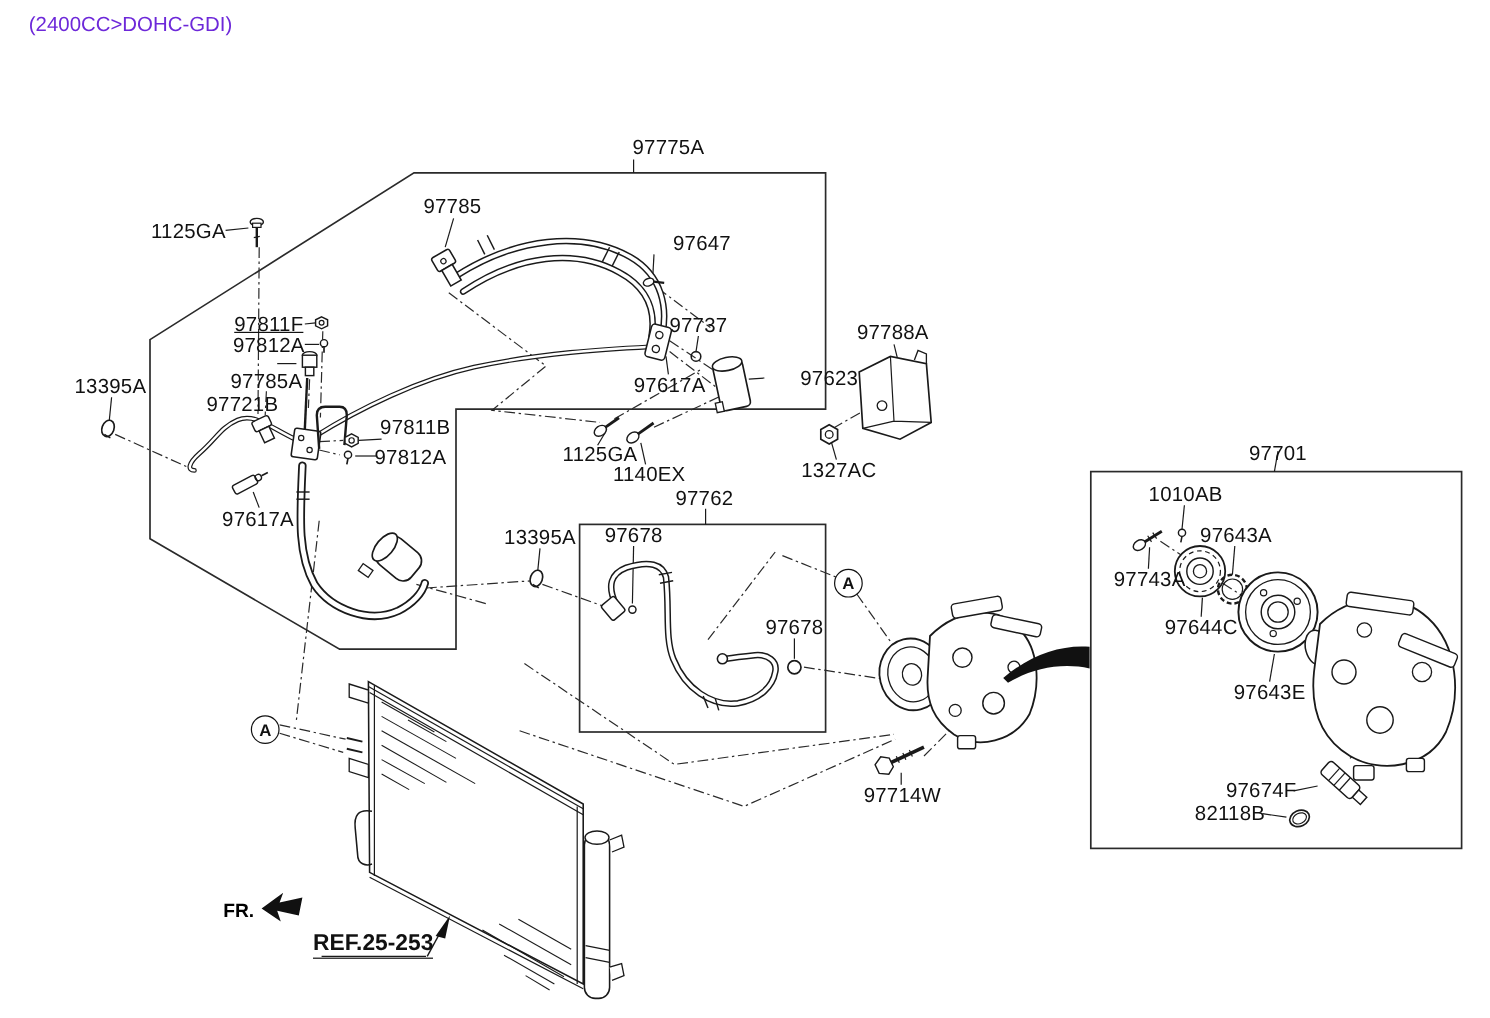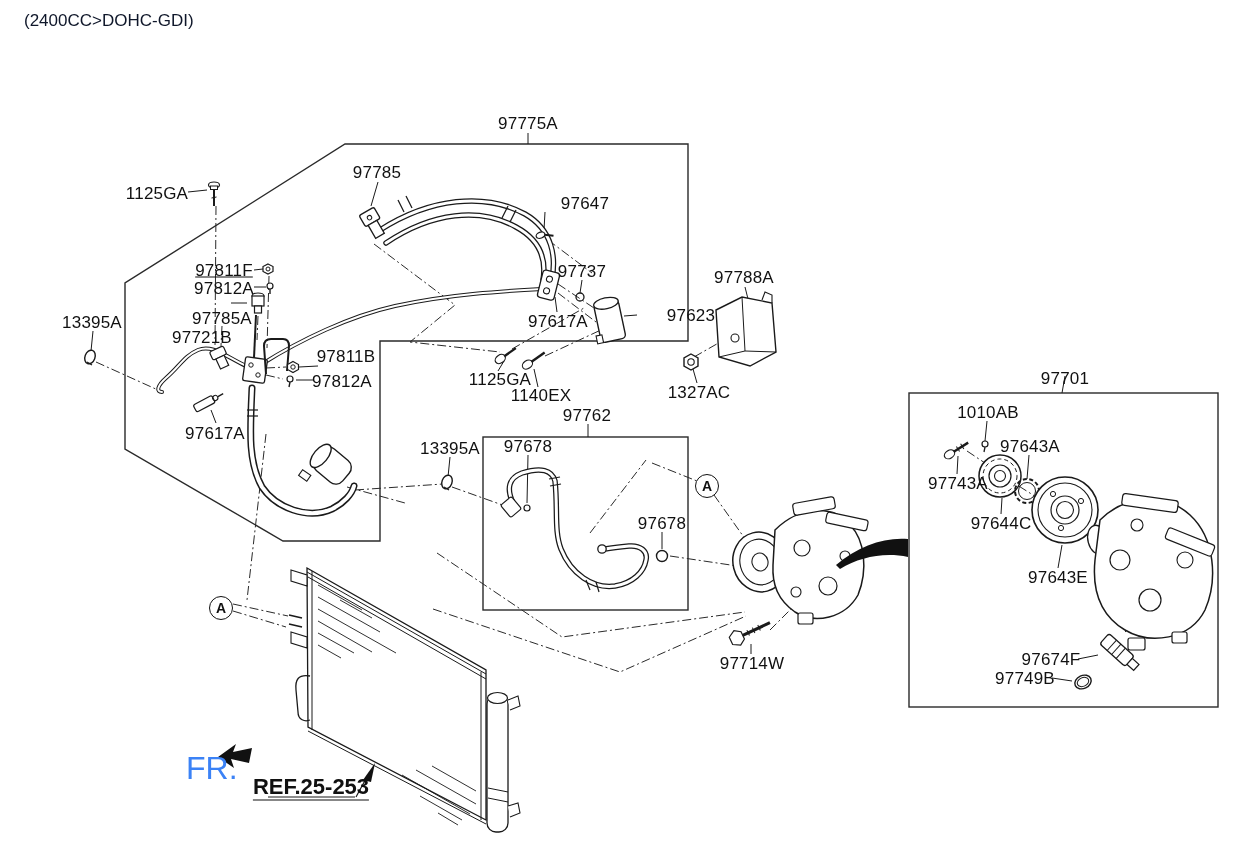--- a/index.html
+++ b/index.html
@@ -6,25 +6,25 @@
   .stage{
     position:relative;width:1242px;height:848px;background:#ffffff;overflow:hidden;
     font-family:"Liberation Sans", sans-serif;color:#111;
   }
   .stage svg{position:absolute;left:0;top:0;}
   .lbl{
     position:absolute;transform:translate(-50%,-50%);
     font-size:17px;line-height:1;white-space:nowrap;color:#111;
     letter-spacing:0.2px;
   }
-  .lbl-tl{position:absolute;font-size:17px;line-height:1;white-space:nowrap;color:#0f172a;}
-  .lbl-fr{position:absolute;font-size:32px;font-weight:normal;line-height:1;white-space:nowrap;color:#3b82f6;}
+  .lbl-tl{position:absolute;font-size:17px;line-height:1;white-space:nowrap;color:#6d28d9;}
+  .lbl-fr{position:absolute;font-size:16px;font-weight:bold;line-height:1;white-space:nowrap;color:#000000;}
   .lbl-ref{
     position:absolute;transform:translate(-50%,-50%);
-    font-size:22px;font-weight:600;line-height:1;white-space:nowrap;color:#111;
+    font-size:19px;font-weight:600;line-height:1;white-space:nowrap;color:#111;
     border-bottom:1.6px solid #111;padding-bottom:2px;
   }
   .amark{
     position:absolute;width:22px;height:22px;border:1.7px solid #111;border-radius:50%;
     display:flex;align-items:center;justify-content:center;
     font-size:14px;font-weight:600;transform:translate(-50%,-50%);background:#fff;
   }
 </style>
 </head>
 <body>
@@ -371,21 +371,21 @@
 
   <g>
     <line x1="356" y1="797" x2="368" y2="775" stroke="#1a1a1a" stroke-width="1.2"></line>
     <polygon points="375,763 363,780 371,782" fill="#111"></polygon>
     <line x1="355" y1="797" x2="268" y2="797" stroke="#1a1a1a" stroke-width="1.2"></line>
   </g>
 </svg>
 
 <div class="lbl-tl" style="left:24px;top:12px;">(2400CC&gt;DOHC-GDI)</div>
 
-<div class="lbl" style="left:528px;top:123px;">97775A</div>
+<div class="lbl" style="left:557px;top:123px;">97775A</div>
 <div class="lbl" style="left:377px;top:172px;">97785</div>
 <div class="lbl" style="left:157px;top:193px;">1125GA</div>
 <div class="lbl" style="left:224px;top:270px;text-decoration:underline;">97811F</div>
 <div class="lbl" style="left:224px;top:288px;">97812A</div>
 <div class="lbl" style="left:202px;top:303px;margin-top:34px;">97721B</div>
 <div class="lbl" style="left:222px;top:318px;">97785A</div>
 <div class="lbl" style="left:92px;top:322px;">13395A</div>
 <div class="lbl" style="left:545px;top:203px;margin-left:40px;">97647</div>
 <div class="lbl" style="left:582px;top:271px;">97737</div>
 <div class="lbl" style="left:558px;top:321px;">97617A</div>
@@ -402,21 +402,21 @@
 <div class="lbl" style="left:528px;top:446px;">97678</div>
 <div class="lbl" style="left:662px;top:523px;">97678</div>
 <div class="lbl" style="left:752px;top:663px;">97714W</div>
 <div class="lbl" style="left:1065px;top:378px;">97701</div>
 <div class="lbl" style="left:988px;top:412px;">1010AB</div>
 <div class="lbl" style="left:1030px;top:446px;text-align:center;">97643A</div>
 <div class="lbl" style="left:958px;top:483px;">97743A</div>
 <div class="lbl" style="left:1001px;top:523px;">97644C</div>
 <div class="lbl" style="left:1058px;top:577px;">97643E</div>
 <div class="lbl" style="left:1051px;top:659px;">97674F</div>
-<div class="lbl" style="left:1025px;top:678px;">97749B</div>
+<div class="lbl" style="left:1025px;top:678px;">82118B</div>
 
 <div class="amark" style="left:707px;top:486px;">A</div>
 <div class="amark" style="left:221px;top:608px;">A</div>
 
 <div class="lbl-fr" style="left:186px;top:752px;">FR.</div>
 <div class="lbl-ref" style="left:311px;top:788px;">REF.25-253</div>
 
 </div>
 
 </body></html>

